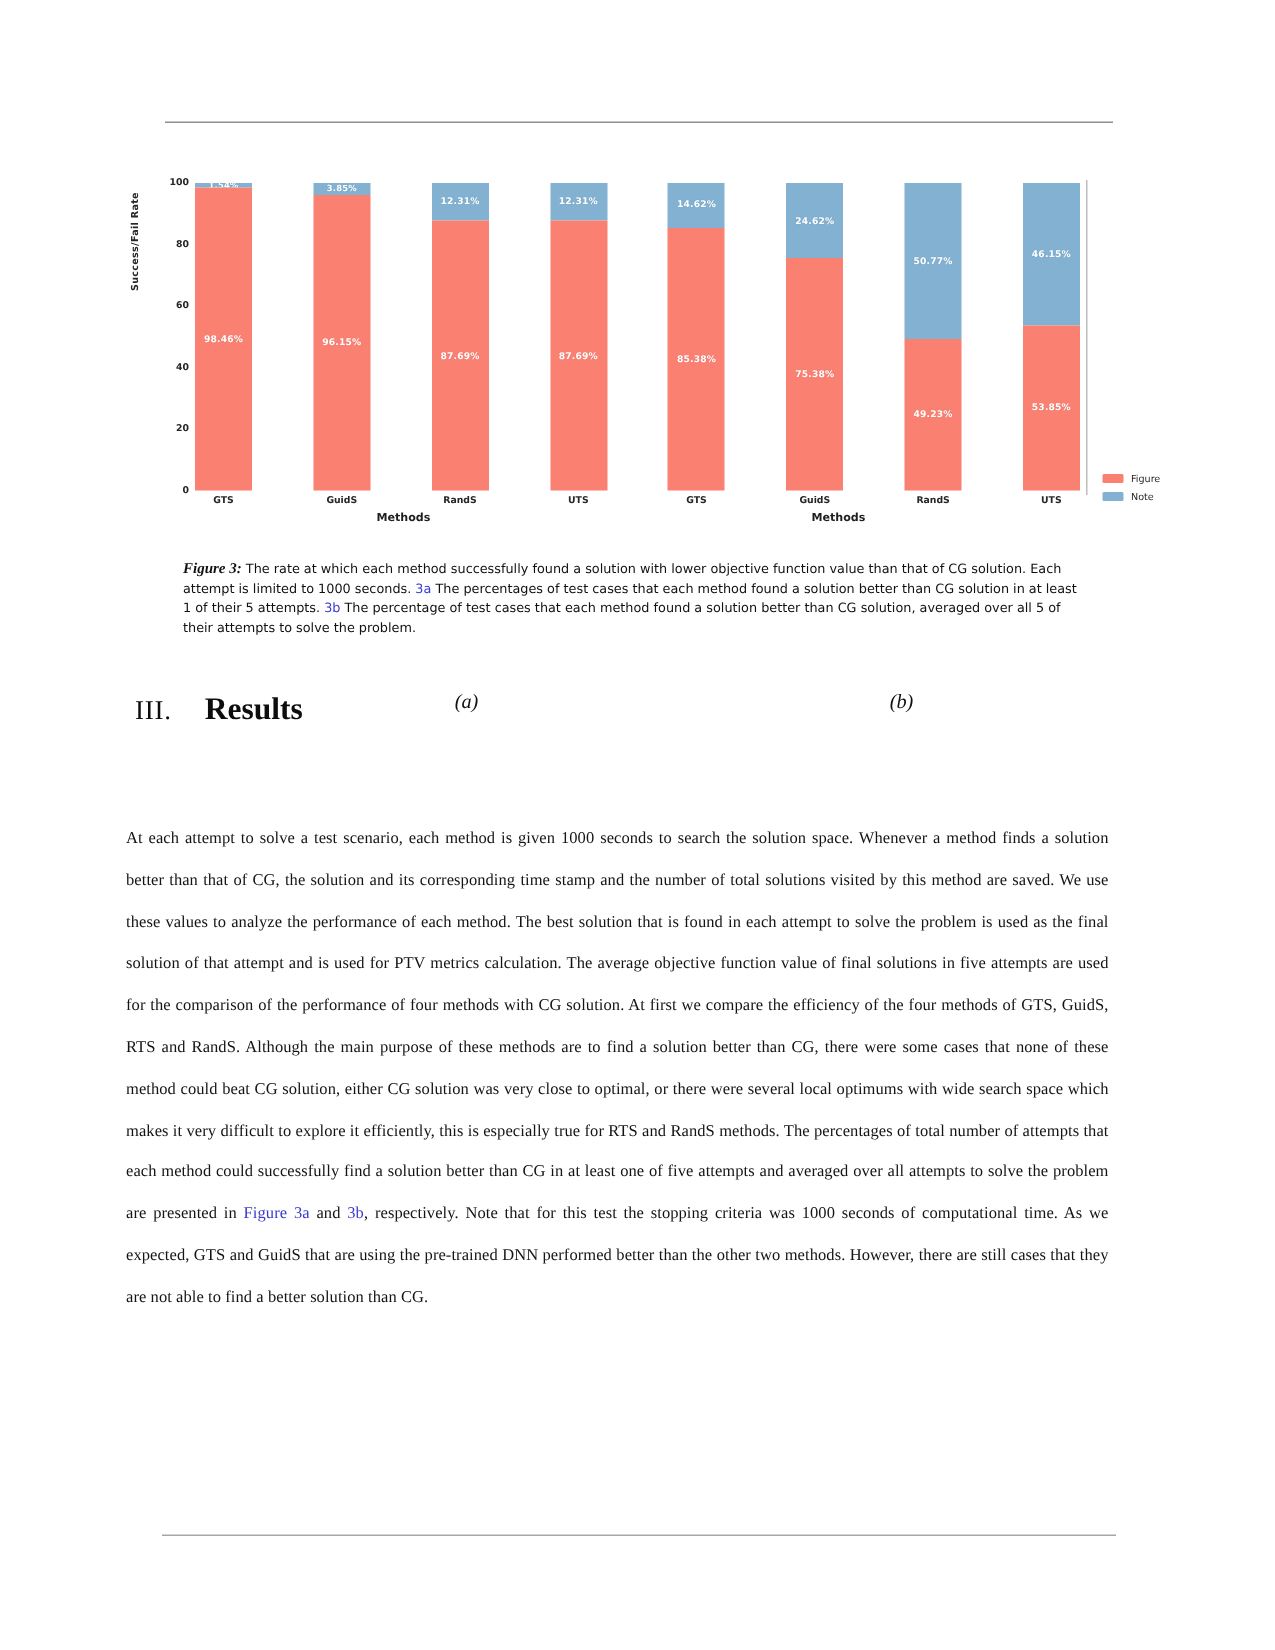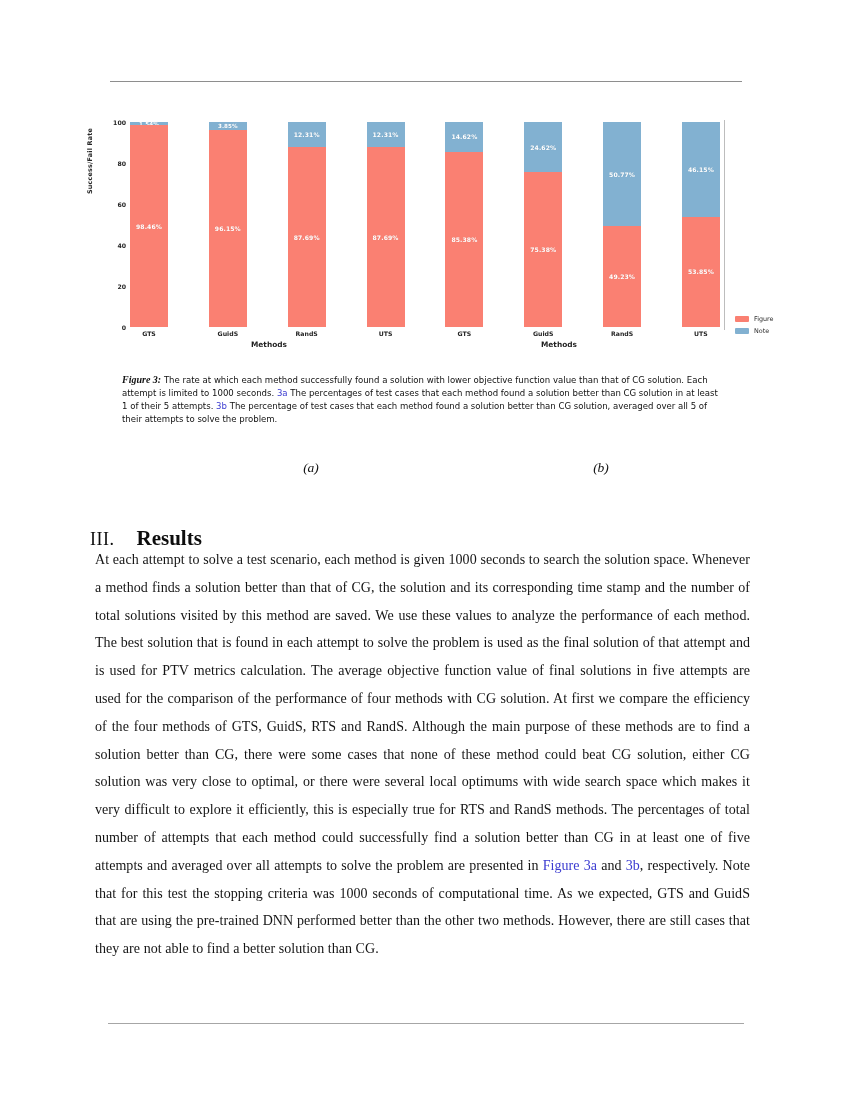--- a/index.html
+++ b/index.html
@@ -110,32 +110,32 @@
   .caption {
     position:absolute; left:122px; top:372px; width:598px;
     font-family:"DejaVu Sans", sans-serif;
     font-size:8.55px; line-height:1.52; color:#111; text-align:left;
   }
   .caption .figlabel { font-family:"Liberation Serif", serif; font-weight:bold; font-style:italic; font-size:10px;margin-top:48px; }
   .lnk { color:#3a3ad0; }
 
   
   .section-head {
-    position:absolute; left:90px; top:502px;
+    position:absolute; left:90px; top:460px;
     display:flex; align-items:baseline; gap:22px;
     font-family:"Liberation Serif", serif; color:#0d0d0d;
   }
   .section-num { font-size:18px; letter-spacing:.5px; }
-  .section-title { font-size:21px; font-weight:bold;margin-top:24px; }
+  .section-title { font-size:21px; font-weight:bold; }
 
   
   .body-text {
-    position:absolute; left:95px; top:546px; width:655px;
+    position:absolute; left:84px; top:546px; width:655px;
     font-family:"Liberation Serif", serif;
-    font-size:14px; line-height:27.8px;
+    font-size:11px; line-height:27.8px;
     text-align:justify; color:#141414;
     letter-spacing:.05px;
   }
 
   .footer-rule {
     position:absolute; left:108px; top:1023px; width:636px; height:1px;
     background:#a6a6a6;
   }
 </style>
 </head>

